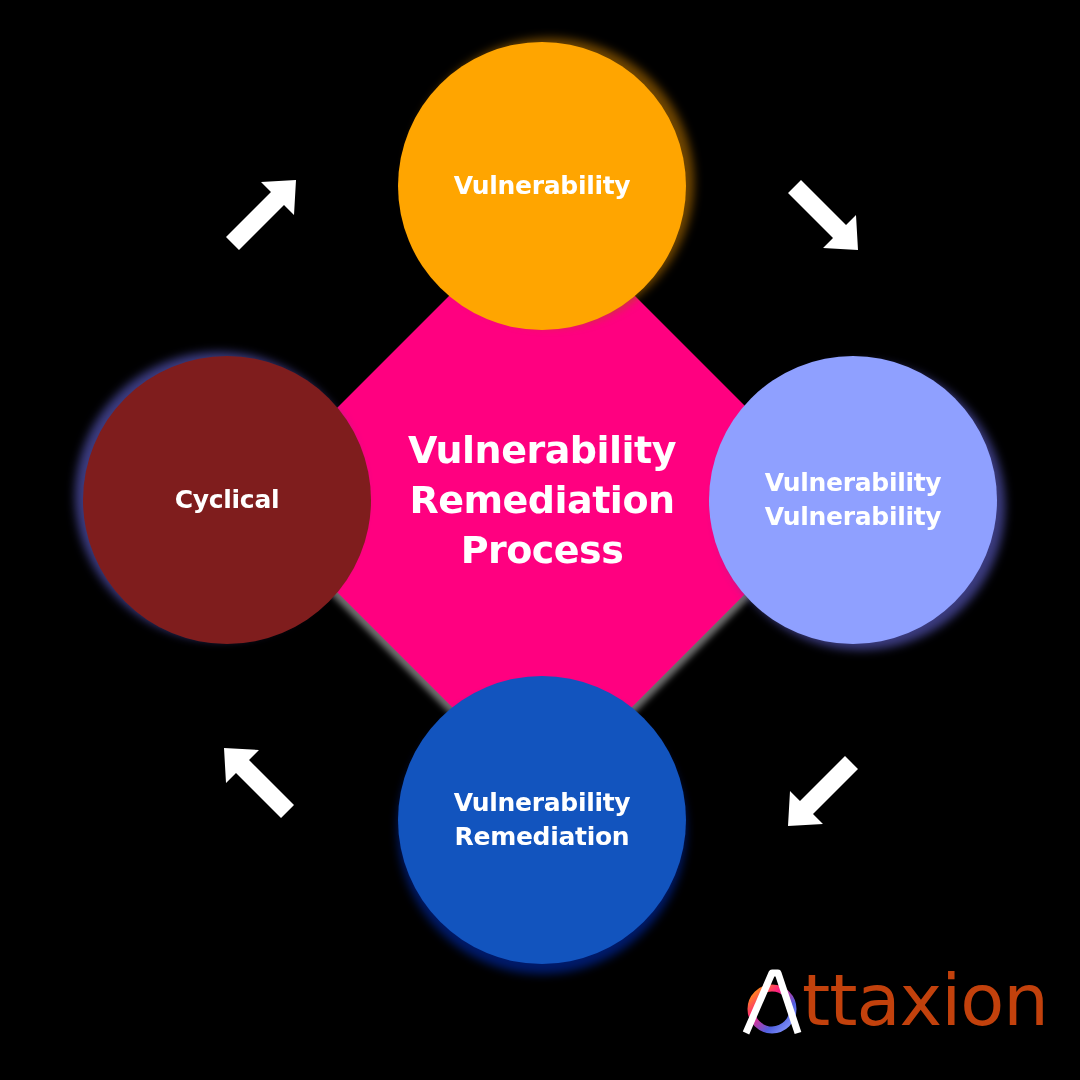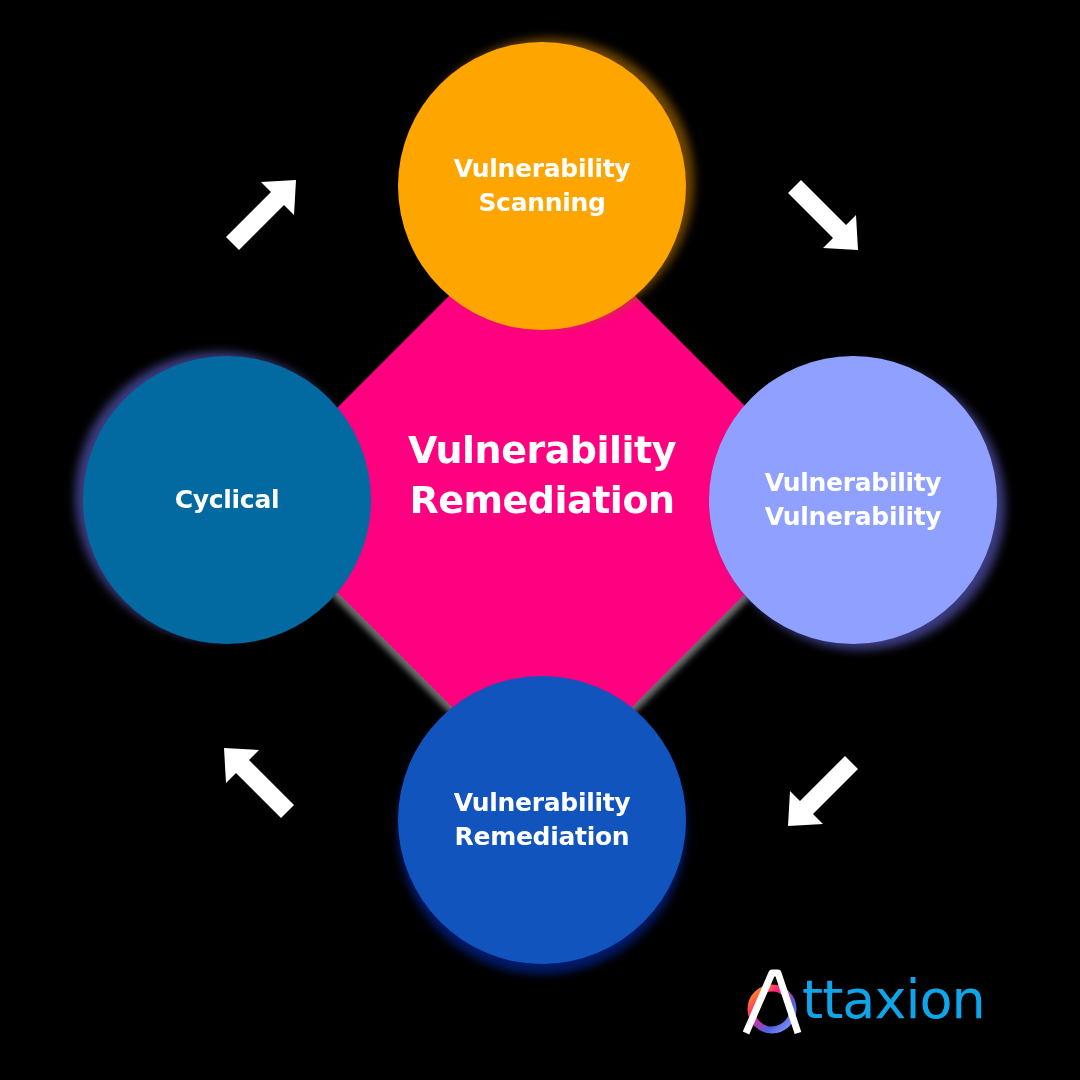--- a/index.html
+++ b/index.html
@@ -17,50 +17,50 @@
     }
     .circle {
       position: absolute; width: 288px; height: 288px; border-radius: 50%;
       display: flex; align-items: center; justify-content: center; text-align: center;
       color: #fff; font-weight: bold; font-size: 25px; line-height: 34px; letter-spacing: -0.3px;
     }
     .circle span { display: block; }
     .c-top { left: 398px; top: 42px; background: #FFA500; box-shadow: 8px -4px 10px rgba(160,100,0,0.7); }
     .c-right { left: 709px; top: 356px; background: #8FA0FF; box-shadow: 8px 6px 10px rgba(70,70,150,0.85); }
     .c-bottom { left: 398px; top: 676px; background: #1254BE; box-shadow: 0px 10px 10px rgba(0,30,120,0.9); }
-    .c-left { left: 83px; top: 356px; background: #0369a1; box-shadow: -8px -4px 10px rgba(70,70,150,0.85); }
+    .c-left { left: 83px; top: 356px; background: #7f1d1d; box-shadow: -8px -4px 10px rgba(70,70,150,0.85); }
     .arrow { position: absolute; width: 90px; height: 90px; }
     .arrow svg { width: 90px; height: 90px; display: block; }
     .a-tl { left: 216px; top: 170px; }
     .a-tr { left: 778px; top: 170px; }
     .a-br { left: 778px; top: 746px; }
     .a-bl { left: 214px; top: 738px; }
     .logo { position: absolute; left: 742px; top: 962px; height: 76px; display: flex; align-items: center; }
     .logo svg { display: block; }
     .logo-text {
-      color: #0ea5e9; font-family: "DejaVu Sans", sans-serif; font-size: 54px; font-weight: normal;
+      color: #c2410c; font-family: "DejaVu Sans", sans-serif; font-size: 72px; font-weight: normal;
       letter-spacing: -1px; margin-left: -4px; line-height: 76px;
     }
   </style>
 </head>
 <body>
 
 <div class="stage">
 
   <div class="diamond"></div>
 
   <div class="center-title">
     <span style="display:block">Vulnerability</span>
     <span style="display:block">Remediation</span>
+    <span style="display:block">Process</span>
   </div>
 
   <div class="circle c-top">
     <div>
       <span>Vulnerability</span>
-      <span>Scanning</span>
     </div>
   </div>
 
   <div class="circle c-right">
     <div>
       <span>Vulnerability</span>
       <span>Vulnerability</span>
     </div>
   </div>
 

